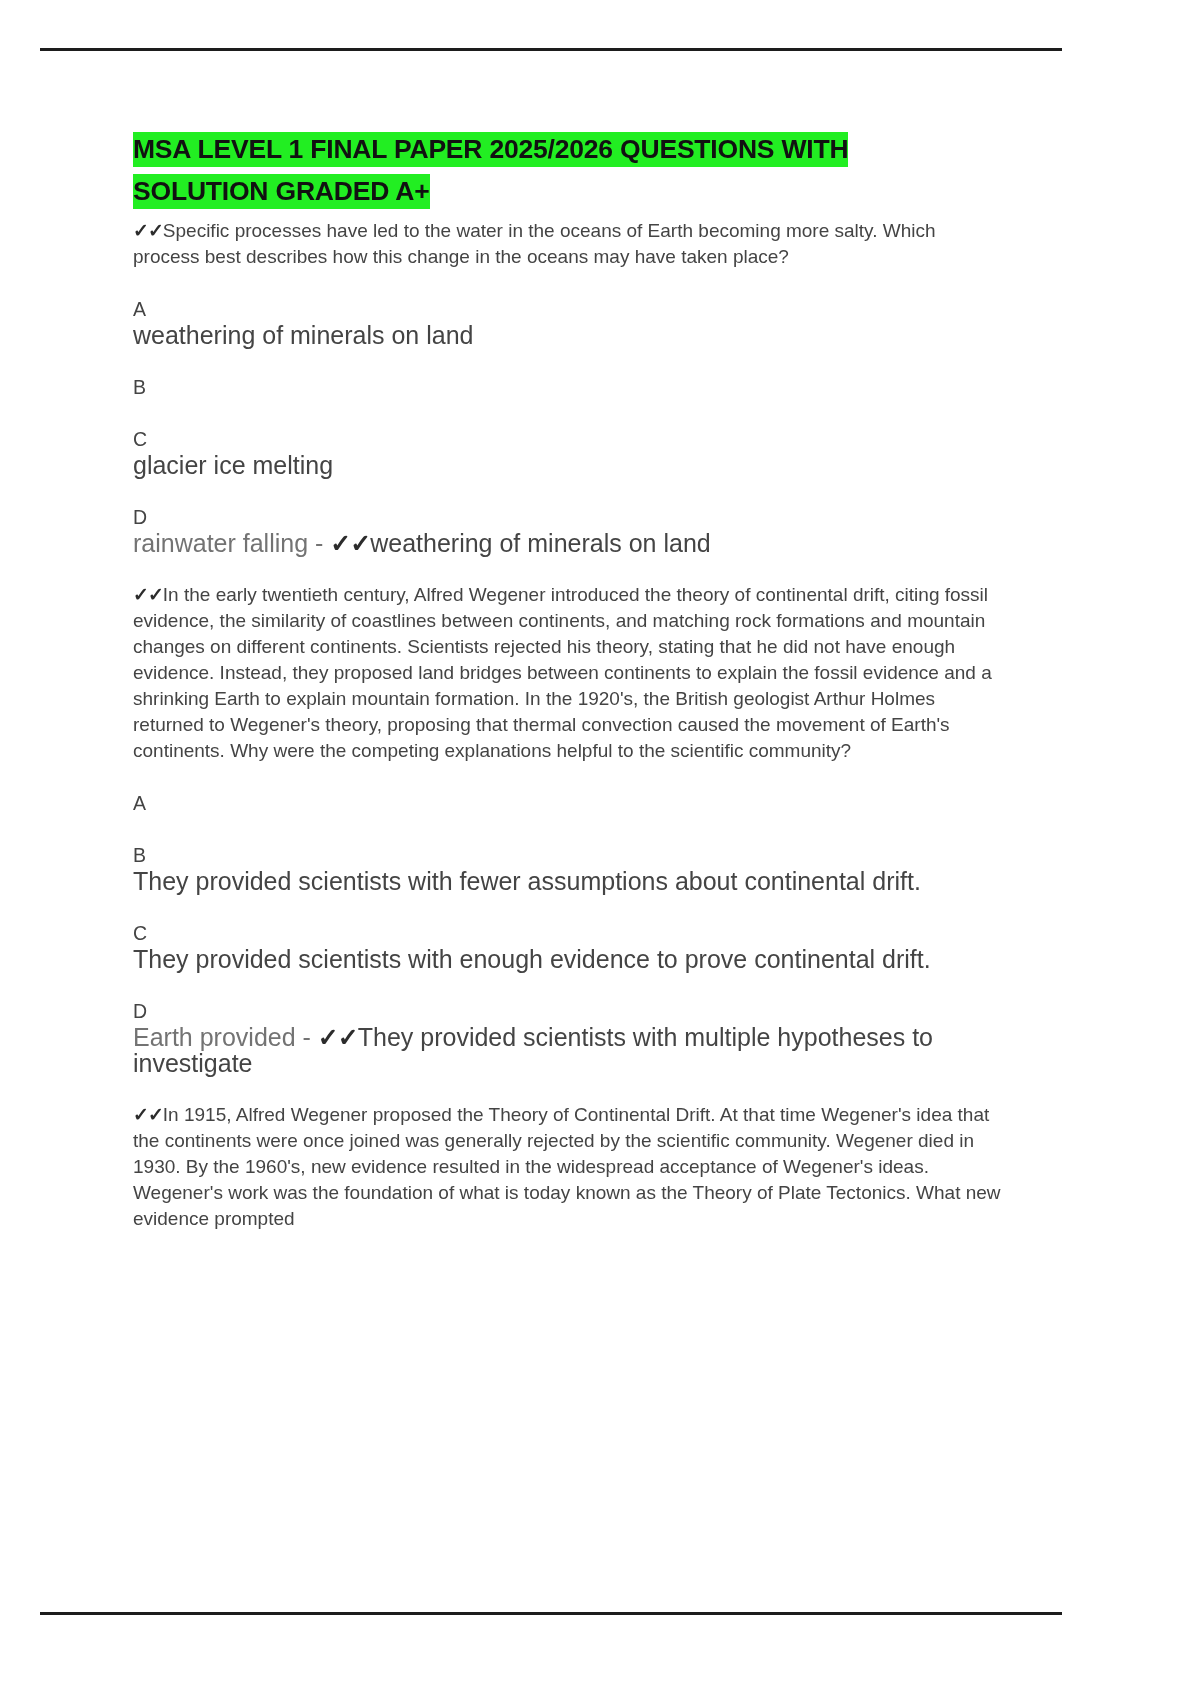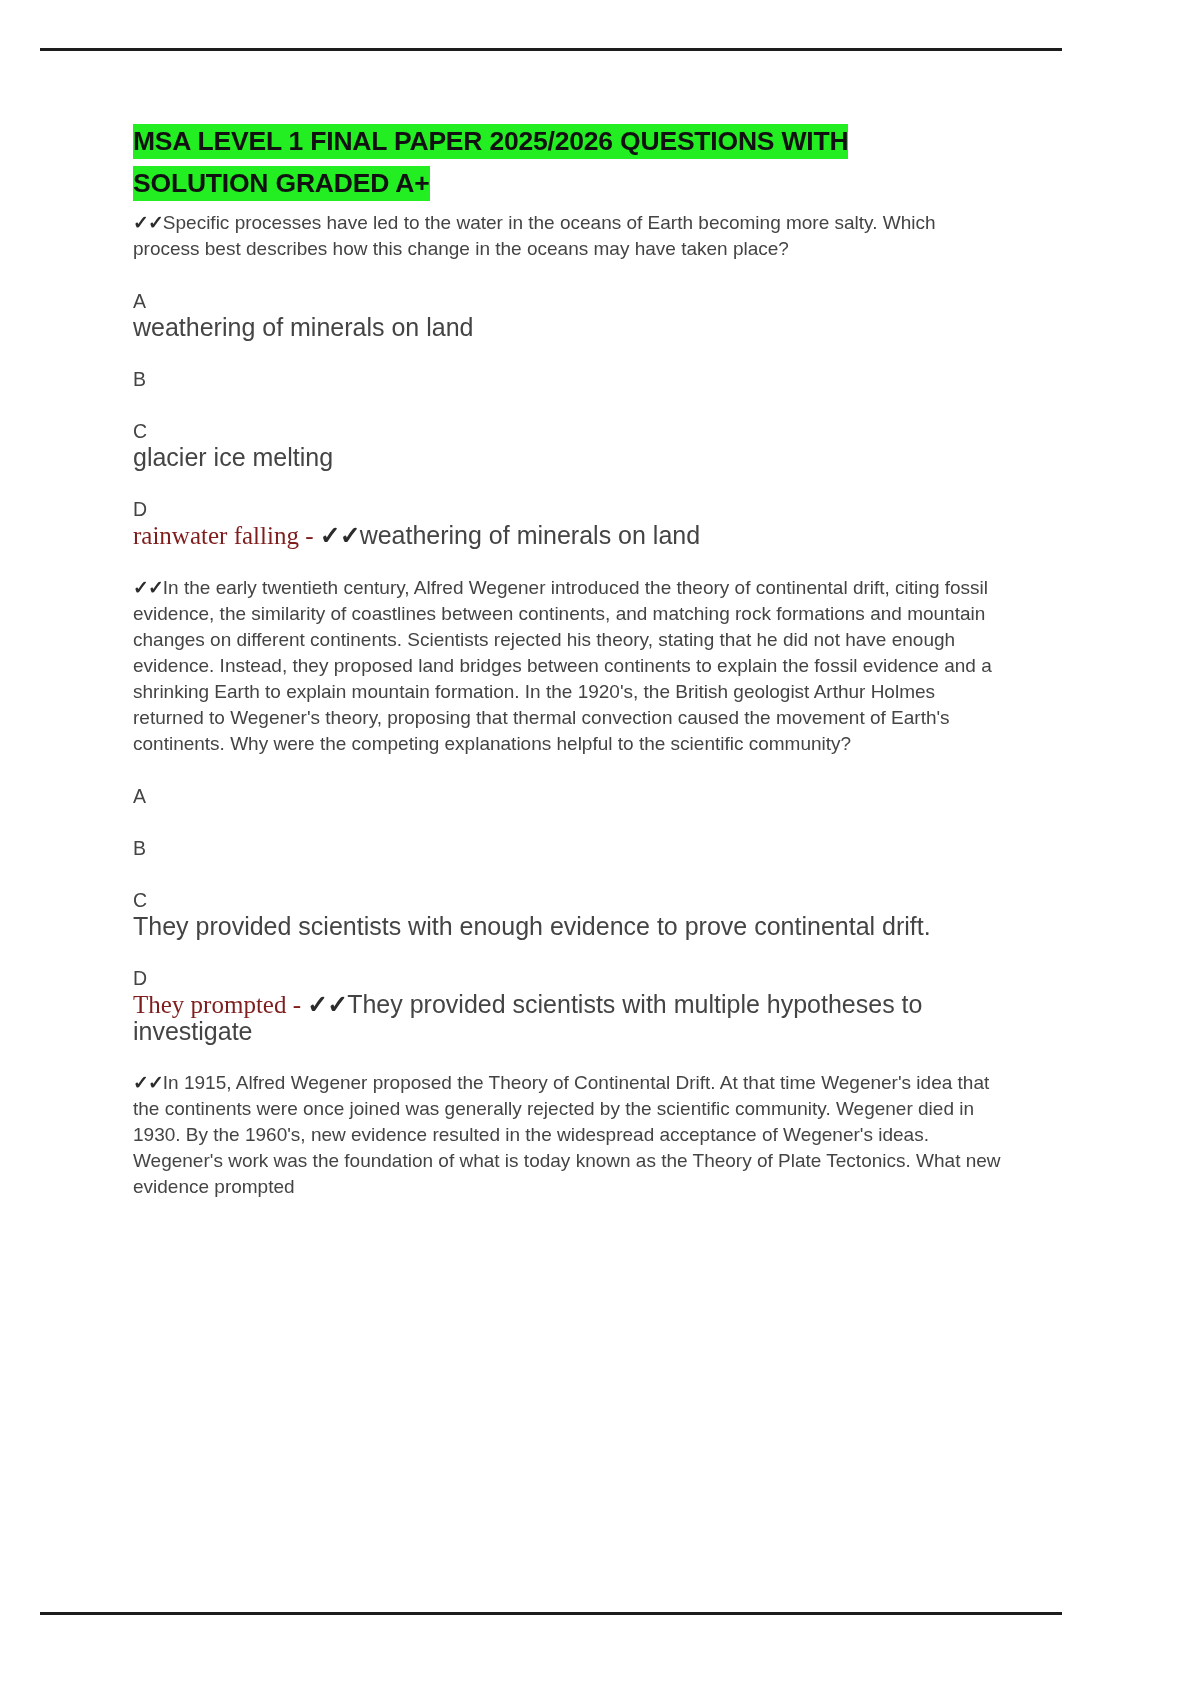--- a/index.html
+++ b/index.html
@@ -32,21 +32,21 @@
     width: 1022px;
     height: 3px;
     background: #1d1d1d;
   }
   .rule.top { top: 48px; }
   .rule.bottom { top: 1612px; }
 
   .content {
     position: absolute;
     left: 133px;
-    top: 120px;
+    top: 128px;
     width: 880px;
   }
 
   
   .doc-title {
     font-size: 26.5px;
     line-height: 42px;
     font-weight: bold;
     color: #111111;
     letter-spacing: -0.2px;
@@ -84,21 +84,21 @@
     line-height: 26px;
     color: #444444;
     margin: 0;
   }
 
   .checks {
     font-weight: bold;
     letter-spacing: -1px;
     color: #2c2c2c;
   }
-  .answer-dash { color: #7f1d1d; font-family: Liberation Serif, serif; }
+  .answer-dash { color: #737373; }
 
   .qblock { margin-bottom: 0; }
 </style>
 </head>
 <body>
 
 <div class="page">
 
   <div class="rule top"></div>
   <div class="rule bottom"></div>
@@ -128,28 +128,29 @@
 
     <div class="qblock">
       <div class="gap-lg"></div>
       <p class="para q"><span class="checks">✓✓</span><span>In the early twentieth century, Alfred Wegener introduced the theory of continental drift, citing fossil evidence, the similarity of coastlines between continents, and matching rock formations and mountain changes on different continents. Scientists rejected his theory, stating that he did not have enough evidence. Instead, they proposed land bridges between continents to explain the fossil evidence and a shrinking Earth to explain mountain formation. In the 1920's, the British geologist Arthur Holmes returned to Wegener's theory, proposing that thermal convection caused the movement of Earth's continents. Why were the competing explanations helpful to the scientific community?</span></p>
 
       <div class="gap-lg"></div>
       <p class="opt-letter">A</p>
 
       <div class="gap-lg"></div>
       <p class="opt-letter">B</p>
+      <p class="opt-text">They provided scientists with fewer assumptions about continental drift.</p>
 
       <div class="gap-lg"></div>
       <p class="opt-letter">C</p>
       <p class="opt-text">They provided scientists with enough evidence to prove continental drift.</p>
 
       <div class="gap-lg"></div>
       <p class="opt-letter">D</p>
-      <p class="opt-text"><span class="answer-dash">They prompted - </span><span class="checks">✓✓</span><span>They provided scientists with multiple hypotheses to investigate</span></p>
+      <p class="opt-text"><span class="answer-dash">Earth provided - </span><span class="checks">✓✓</span><span>They provided scientists with multiple hypotheses to investigate</span></p>
     </div>
 
     <div class="qblock">
       <div class="gap-lg"></div>
       <p class="para q"><span class="checks">✓✓</span><span>In 1915, Alfred Wegener proposed the Theory of Continental Drift. At that time Wegener's idea that the continents were once joined was generally rejected by the scientific community. Wegener died in 1930. By the 1960's, new evidence resulted in the widespread acceptance of Wegener's ideas. Wegener's work was the foundation of what is today known as the Theory of Plate Tectonics. What new evidence prompted</span></p>
     </div>
 
   </div>
 </div>
 

